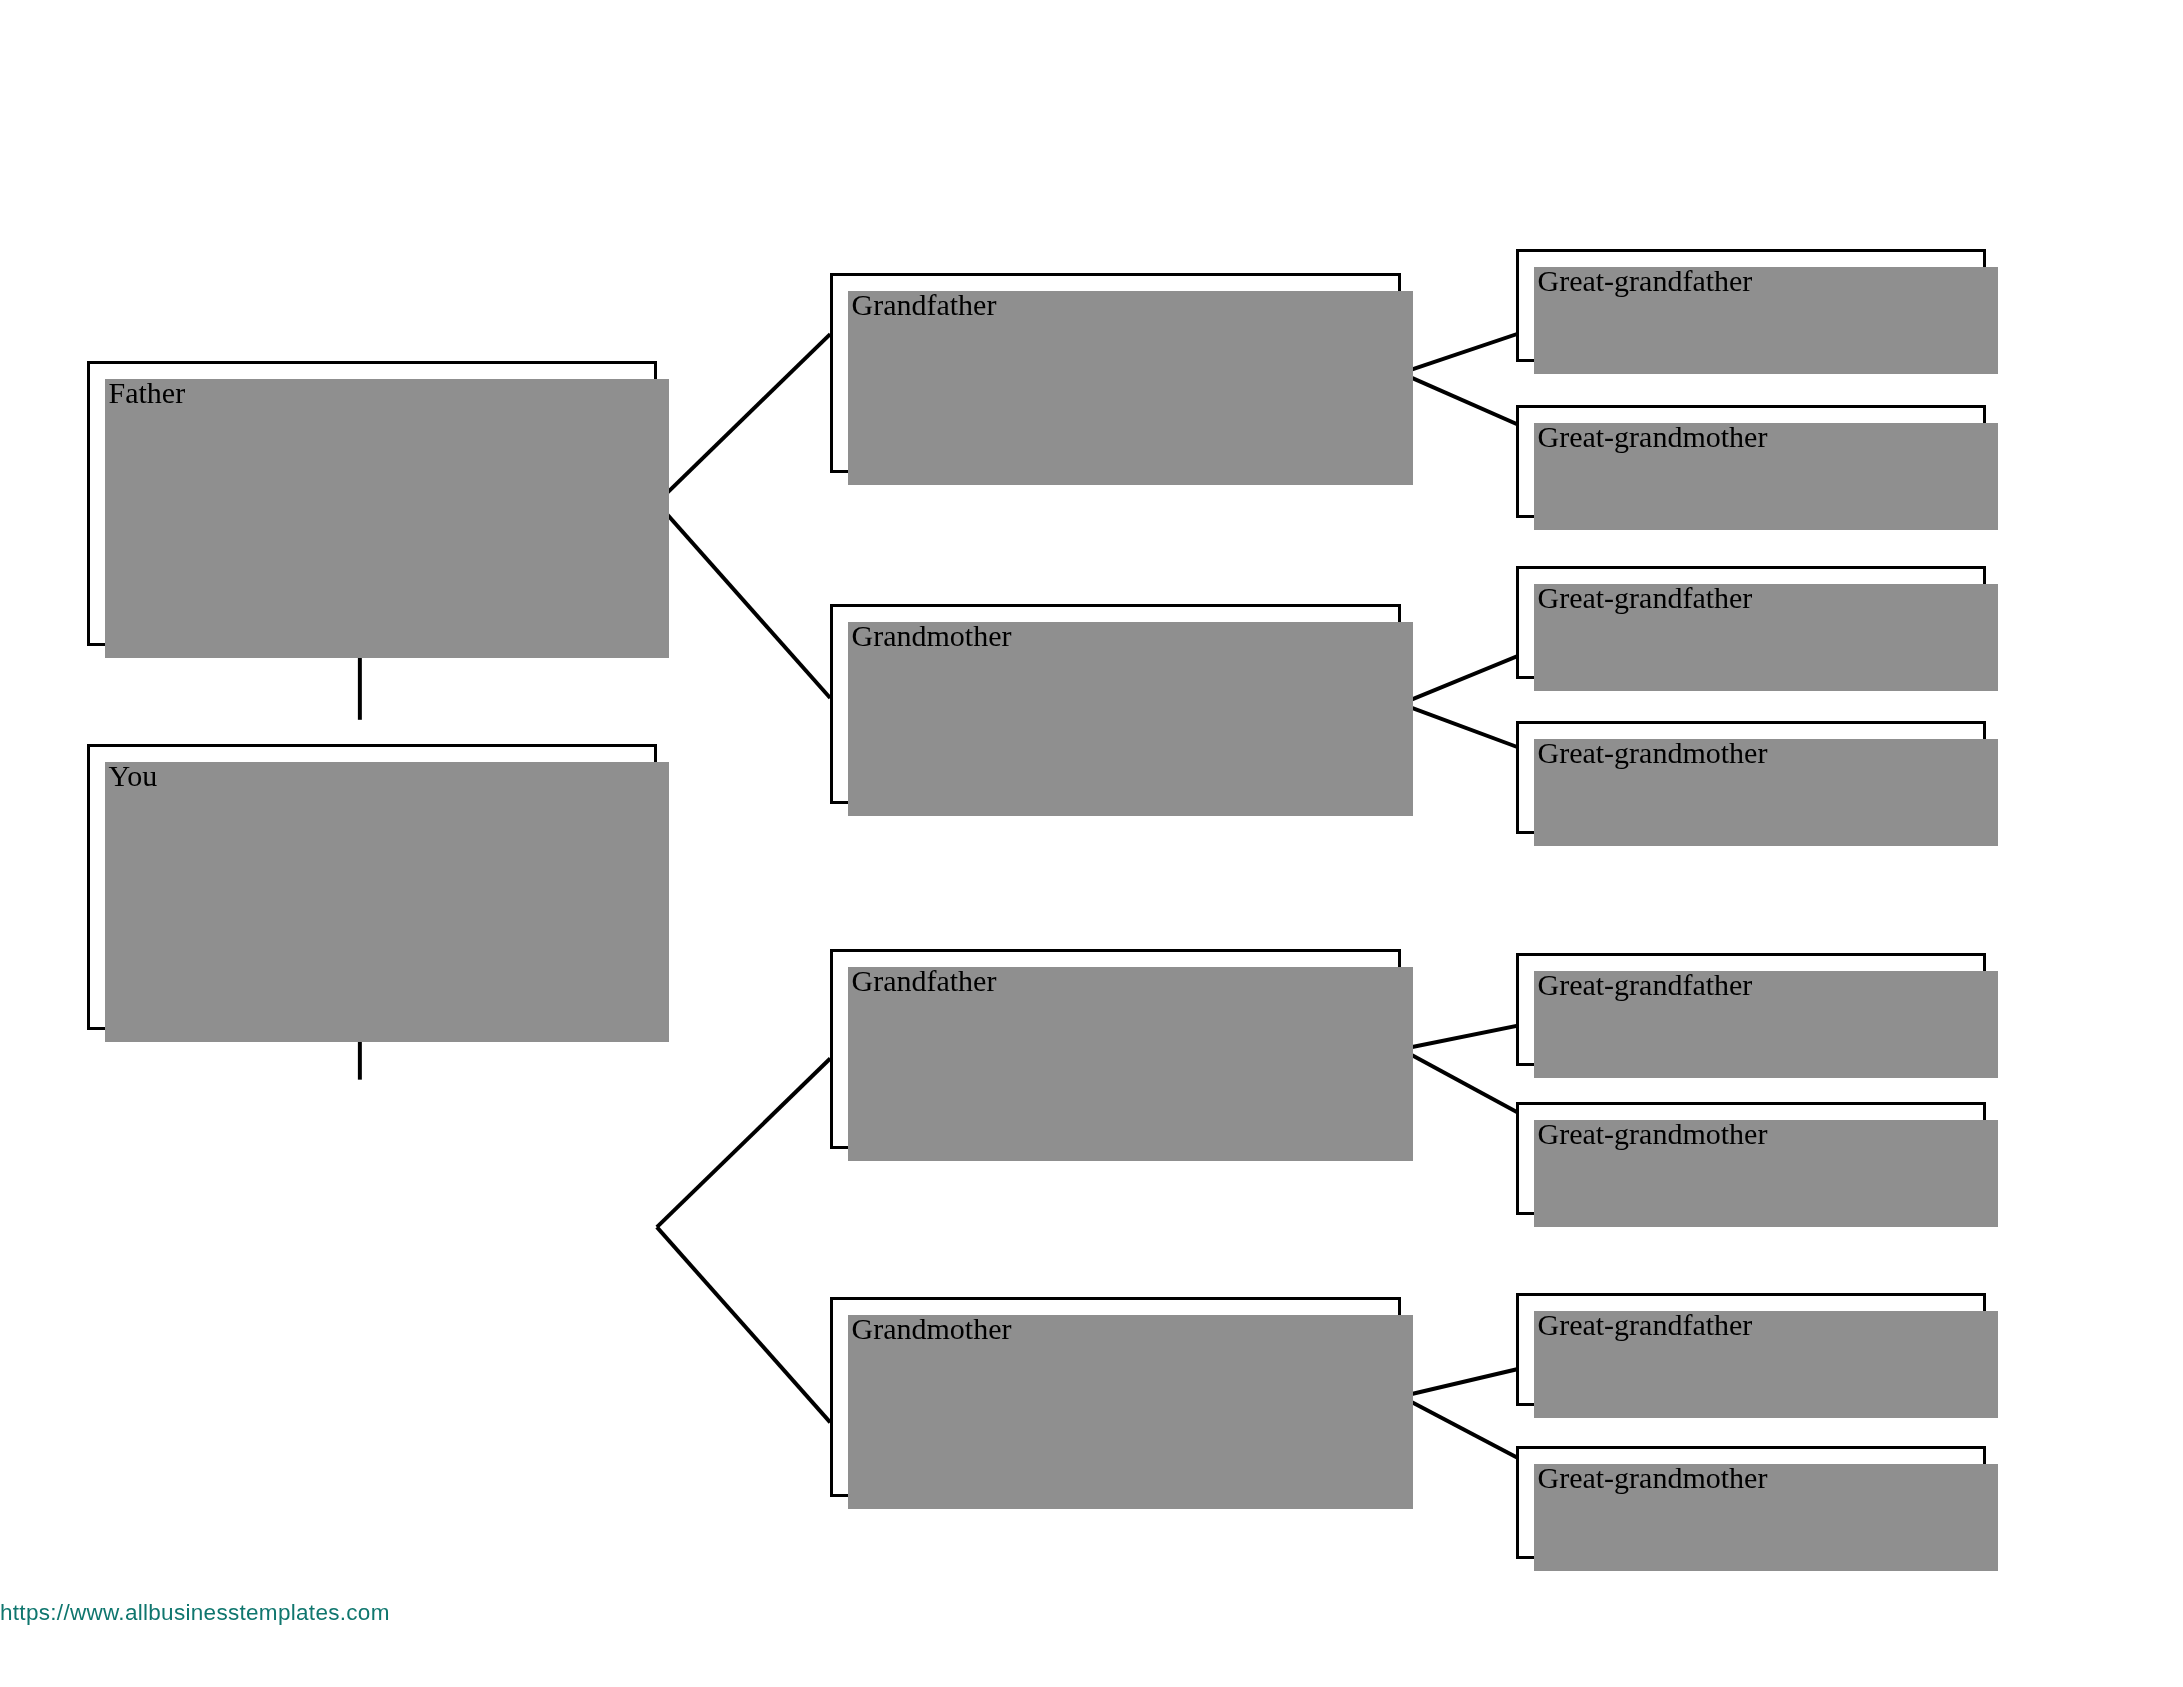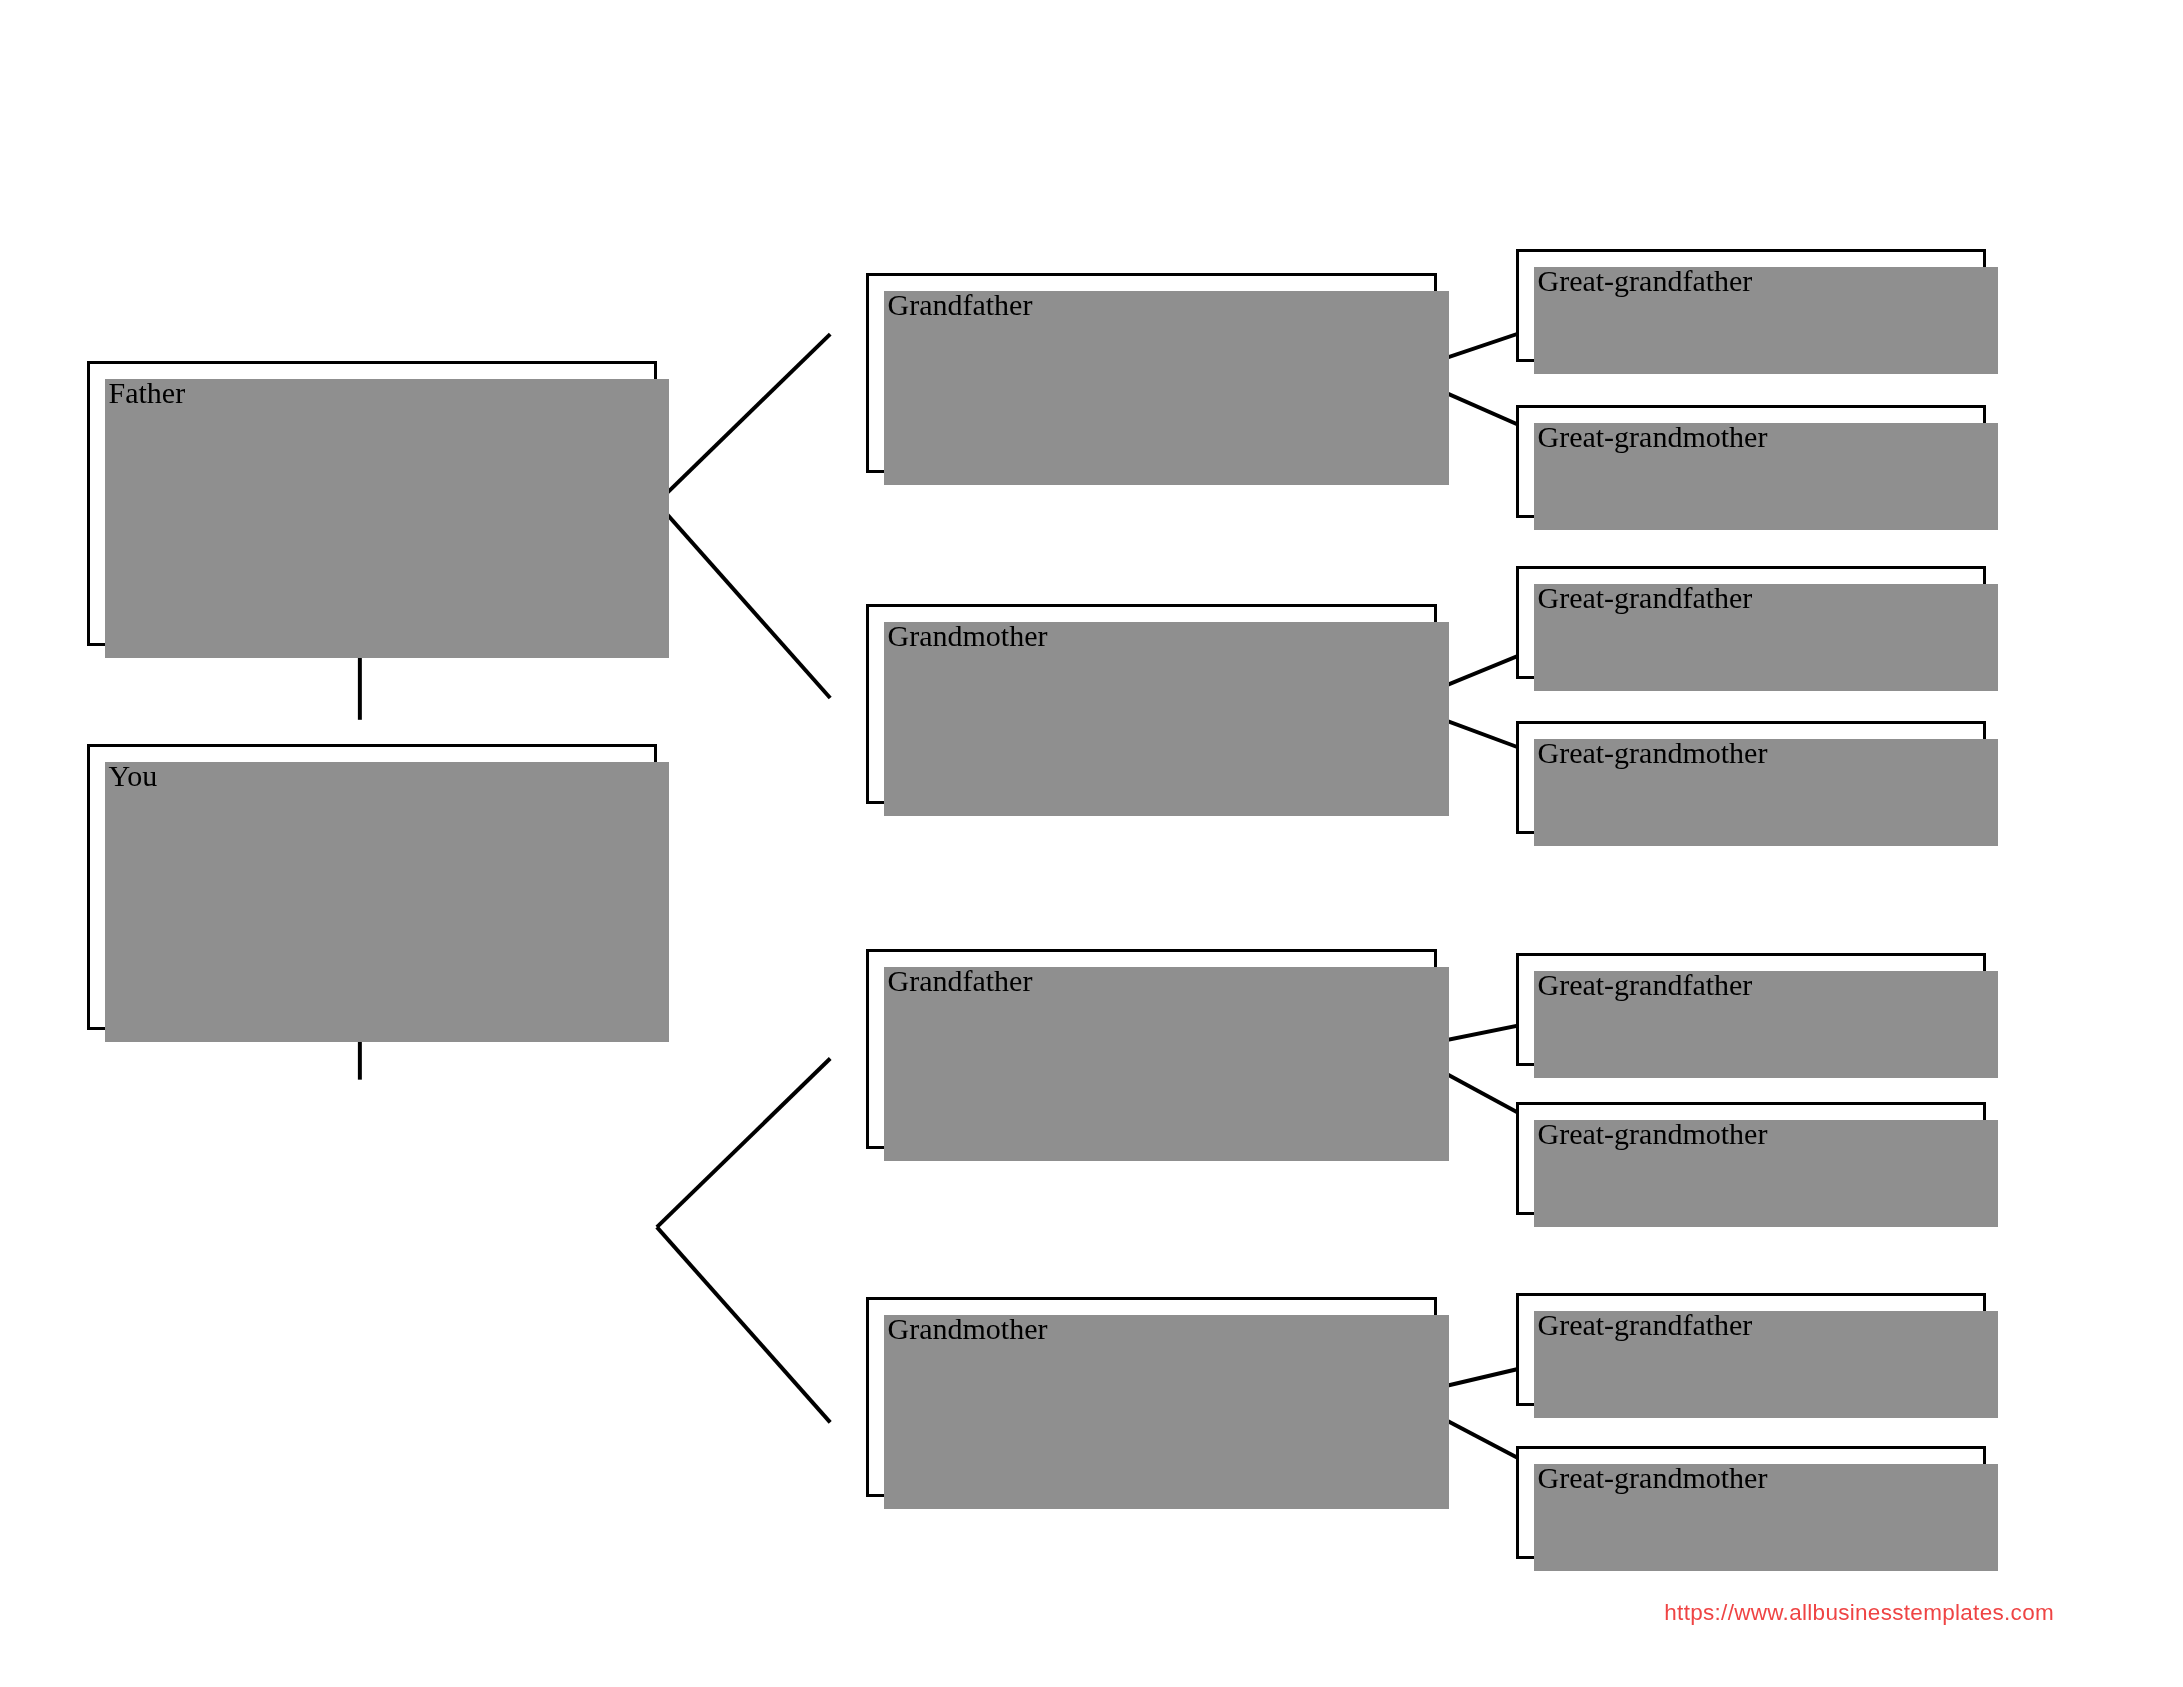--- a/index.html
+++ b/index.html
@@ -47,45 +47,45 @@
     line-height: 1.15;
     color: #000000;
     white-space: nowrap;
   }
   
   .col-self { left: 87px; width: 570px; }
   .n-father  { top: 361px;  height: 285px; }
   .n-you     { top: 720px; height: 286px; margin-top: 24px; }
   .n-mother  { top: 1080px; height: 284px; }
   
-  .col-grand { left: 830px; width: 571px; margin-left: 36px; }
+  .col-grand { left: 830px; width: 571px; }
   .n-gp1 { top: 273px;  height: 200px; }
   .n-gp2 { top: 604px;  height: 200px; }
   .n-gp3 { top: 949px; height: 200px; }
   .n-gp4 { top: 1297px; height: 200px; }
   
   .col-great { left: 1516px; width: 470px; }
   .n-ggp1 { top: 249px;  height: 113px; }
   .n-ggp2 { top: 405px;  height: 113px; }
   .n-ggp3 { top: 566px;  height: 113px; }
   .n-ggp4 { top: 721px; height: 113px; }
   .n-ggp5 { top: 953px; height: 113px; }
   .n-ggp6 { top: 1102px; height: 113px; }
   .n-ggp7 { top: 1293px; height: 113px; }
   .n-ggp8 { top: 1446px; height: 113px; }
   
   #footer-url {
     position: absolute;
     left: 0;
     top: 1600px;
     width: 2054px;
-    text-align: right;
+    text-align: left;
     font-family: "Liberation Sans", "DejaVu Sans", sans-serif;
     font-size: 22.5px;
-    color: #ef4444;
+    color: #0f766e;
     letter-spacing: 0.3px;
     z-index: 6;
   }
 </style>
 </head>
 <body>
 
 <div id="page">
 
   <svg id="connector-layer" viewBox="0 0 3300 2550">

